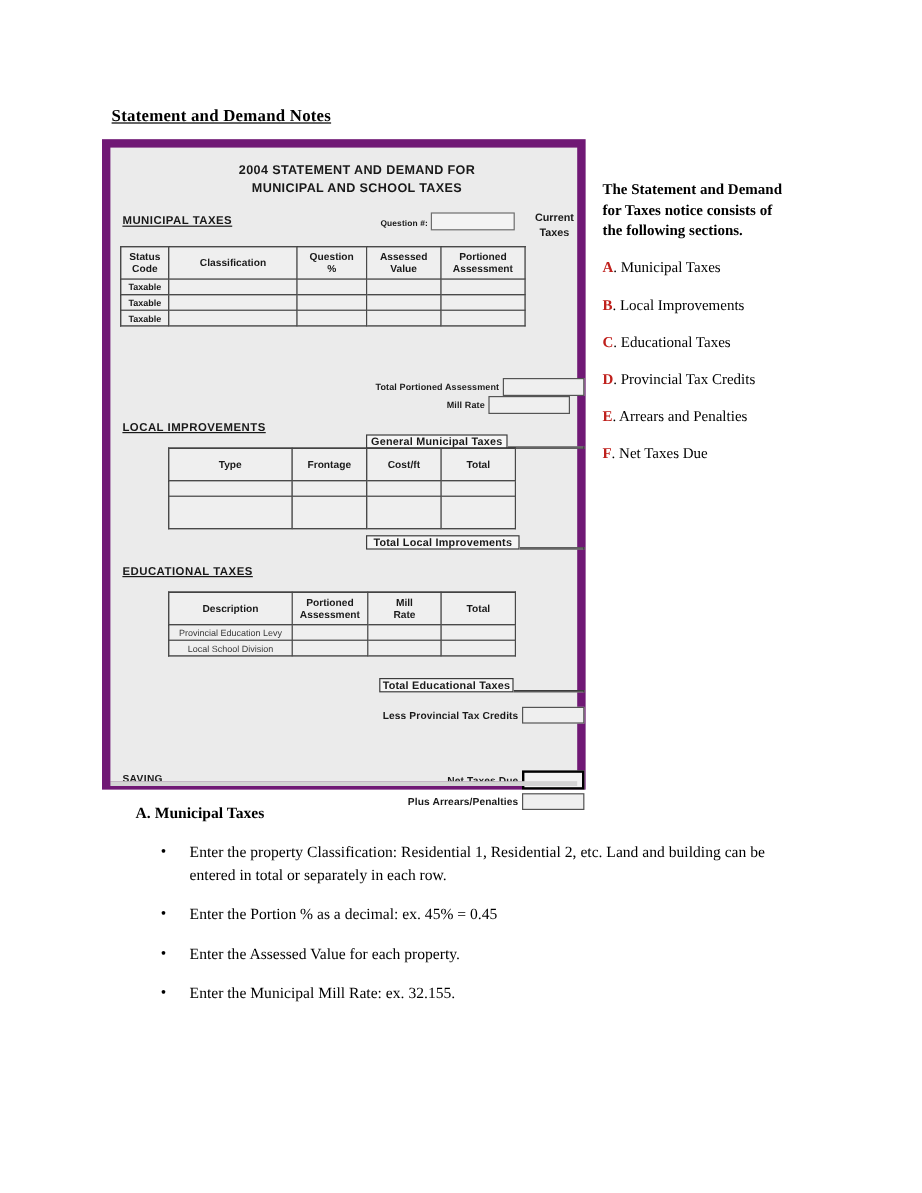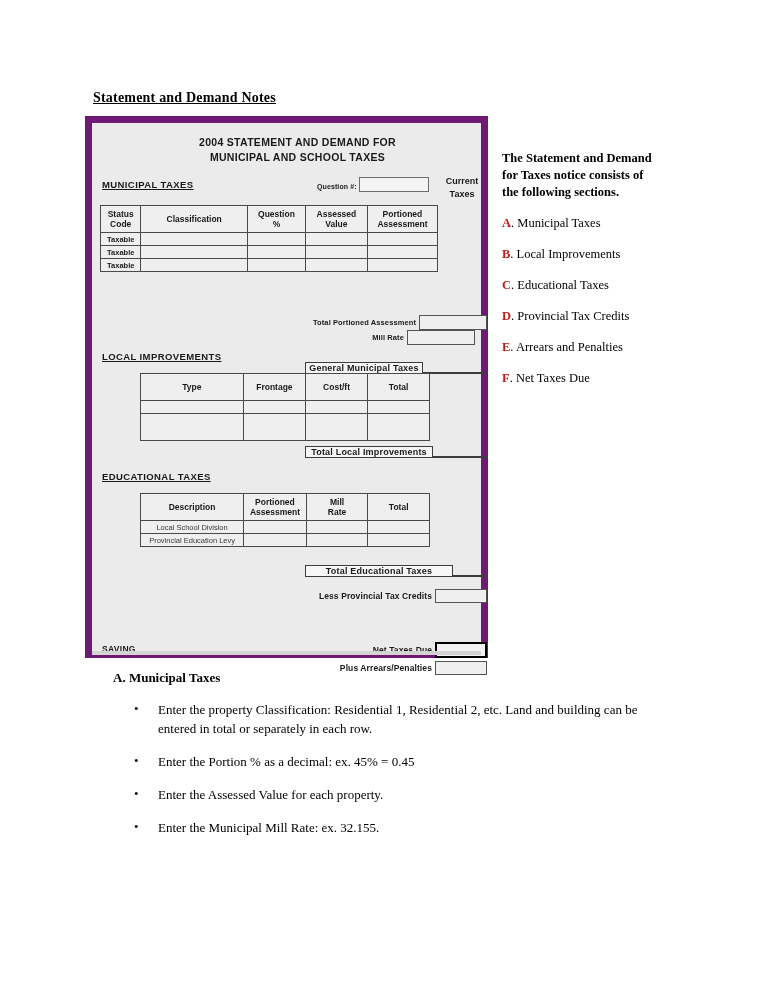--- a/index.html
+++ b/index.html
@@ -202,21 +202,21 @@
     background: #ededed;
     border: 1px solid #3d3d3d;
     border-left: none;
     box-sizing: border-box;
   }
   .bar-genmun { left: 213px; top: 236px; width: 182px; }
   .bar-genmun .tb-cap { width: 118px; }
   .bar-totloc { left: 213px; top: 320px; width: 182px; }
   .bar-totloc .tb-cap { width: 128px; }
   .bar-totedu { left: 213px; top: 439px; width: 182px; }
-  .bar-totedu .tb-cap { width: 148px; }
+  .bar-totedu .tb-cap { width: 112px; margin-left: 11px; }
 
   
   .row-credits { left: 150px; top: 466px; width: 245px; }
   .row-credits .valbox { width: 52px; height: 14px; }
   .row-arrears { left: 150px; top: 494px; width: 245px; margin-top: 44px; }
   .row-arrears .valbox { width: 52px; height: 14px; }
   .row-net { left: 150px; top: 519px; width: 245px; }
   .row-net .valbox {
     width: 52px;
     height: 16px;
@@ -426,27 +426,27 @@
         </th>
         <th style="width:62px">
           <div>Mill</div>
           <div>Rate</div>
         </th>
         <th style="width:62px">
           <div>Total</div>
         </th>
       </tr>
       <tr>
+        <td class="lbl-cell">Provincial Education Levy</td>
+        <td></td>
+        <td></td>
+        <td></td>
+      </tr>
+      <tr>
         <td class="lbl-cell">Local School Division</td>
-        <td></td>
-        <td></td>
-        <td></td>
-      </tr>
-      <tr>
-        <td class="lbl-cell">Provincial Education Levy</td>
         <td></td>
         <td></td>
         <td></td>
       </tr>
     </tbody>
       </table>
 
     <div class="totalbar bar-totedu">
       <span class="tb-cap">Total Educational Taxes</span>
       <span class="tb-val"></span>

